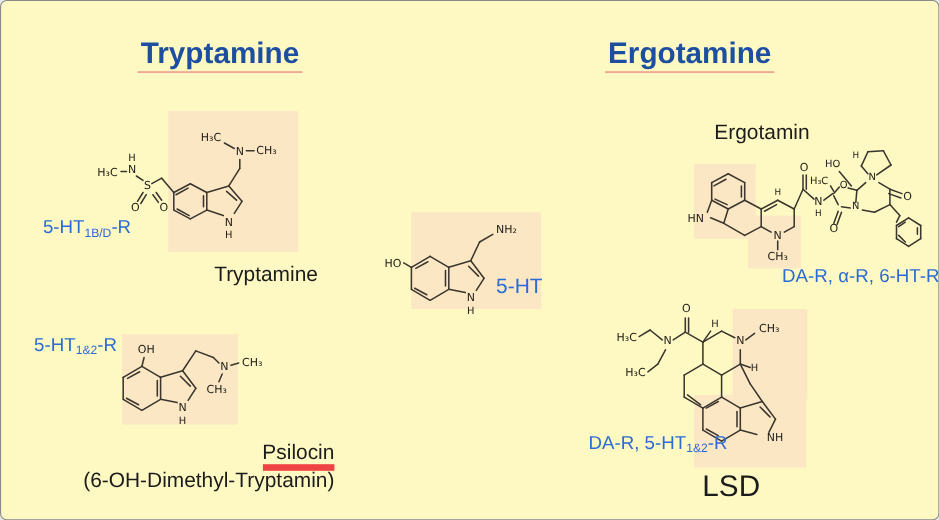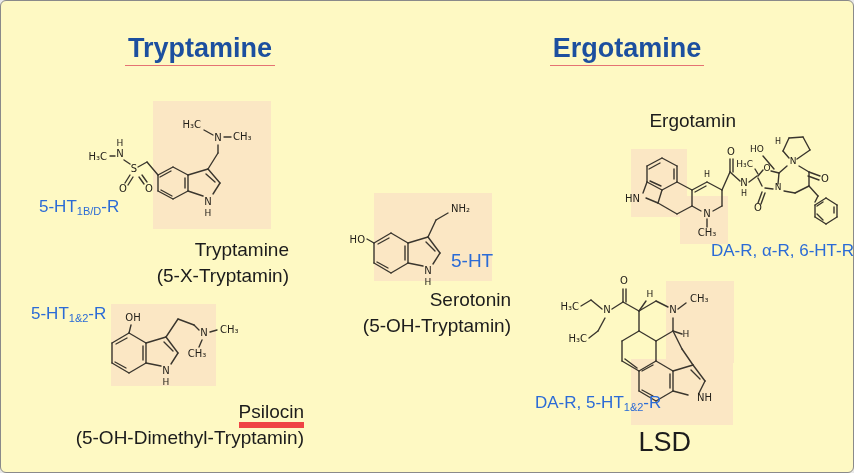--- a/index.html
+++ b/index.html
@@ -264,29 +264,24 @@
   </div>
   <div class="receptor" style="left:694px;top:240px;">
     <span>DA-R, α-R, 6-HT-R</span>
   </div>
   <div class="receptor" style="left:518px;top:392px;text-align:center;">
     <span>DA-R, 5-HT</span><sub>1&amp;2</sub><span>-R</span>
   </div>
 
   <div class="caption" style="left:48px;top:236px;width:240px;">
     <div>Tryptamine</div>
-    <div>(5-X-Tryptamin)</div>
   </div>
   <div class="caption" style="left:33px;top:398px;width:270px;">
     <div><span class="u">Psilocin</span></div>
-    <div>(5-OH-Dimethyl-Tryptamin)</div>
-  </div>
-  <div class="caption" style="left:300px;top:286px;width:210px;">
-    <div>Serotonin</div>
-    <div>(5-OH-Tryptamin)</div>
+    <div>(6-OH-Dimethyl-Tryptamin)</div>
   </div>
   <div class="caption" style="left:565px;top:107px;width:170px;">
     <div>Ergotamin</div>
   </div>
   <div class="caption" style="left:590px;top:428px;width:100px;font-size:27px;">
     <div>LSD</div>
   </div>
 
 </div>
 

